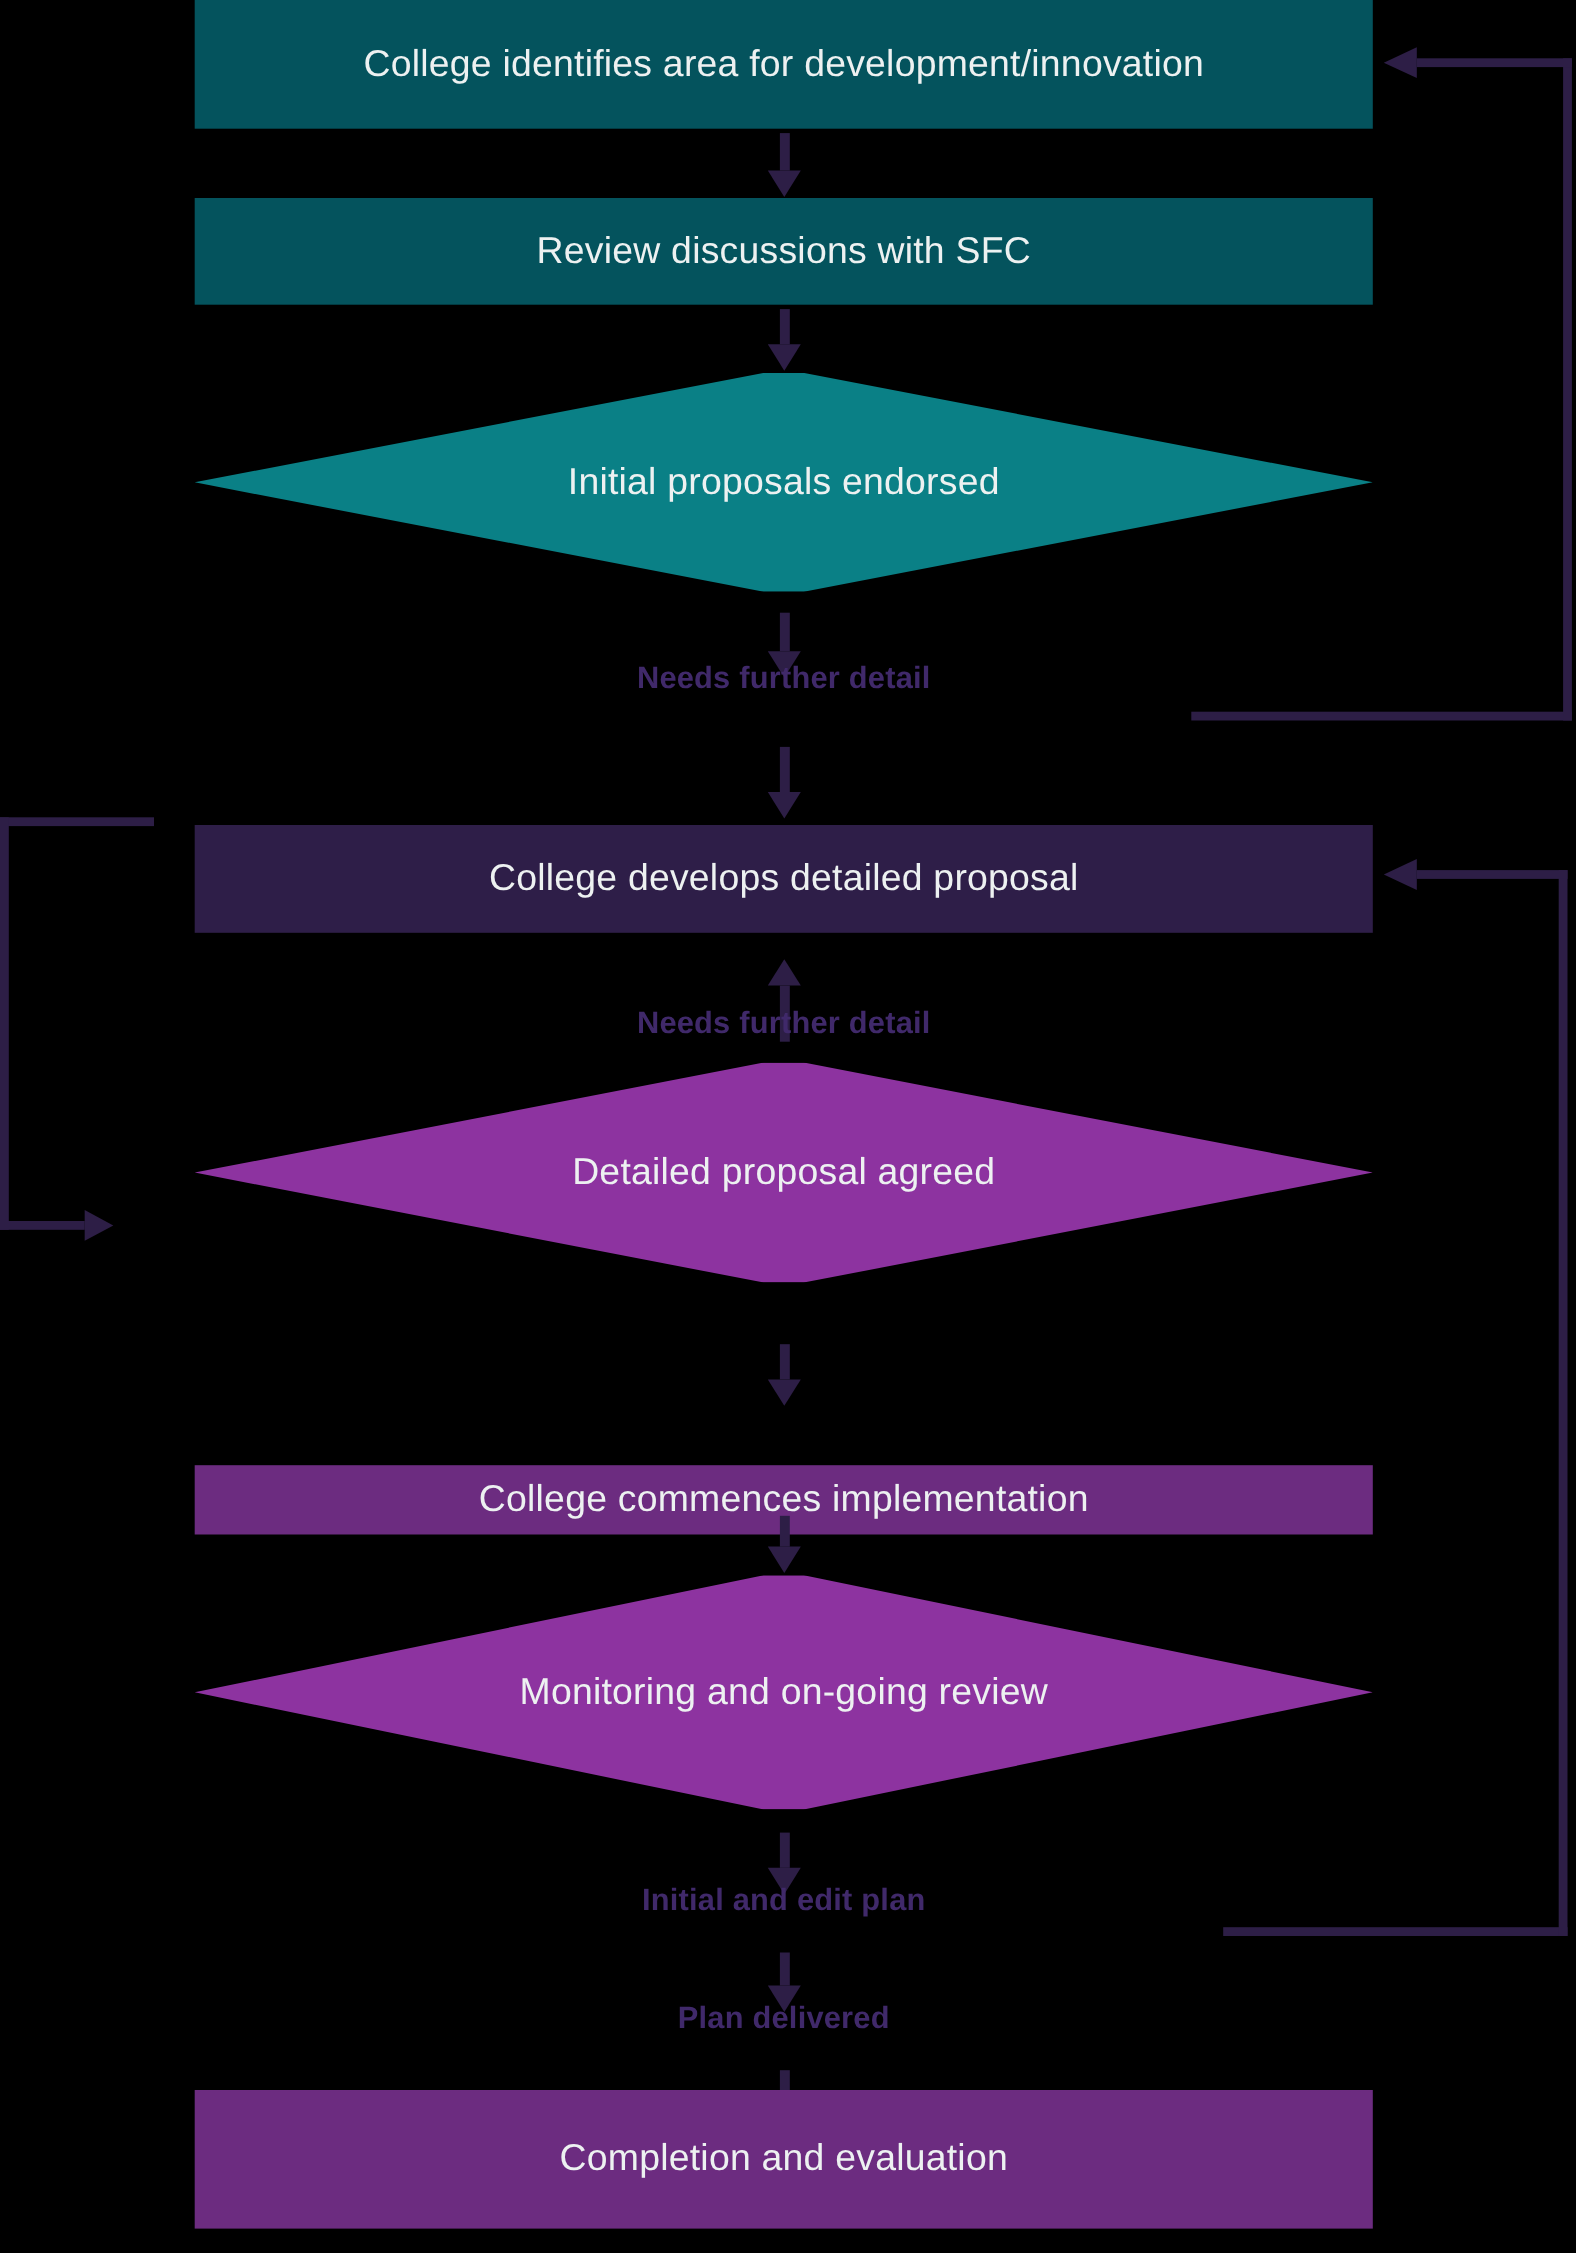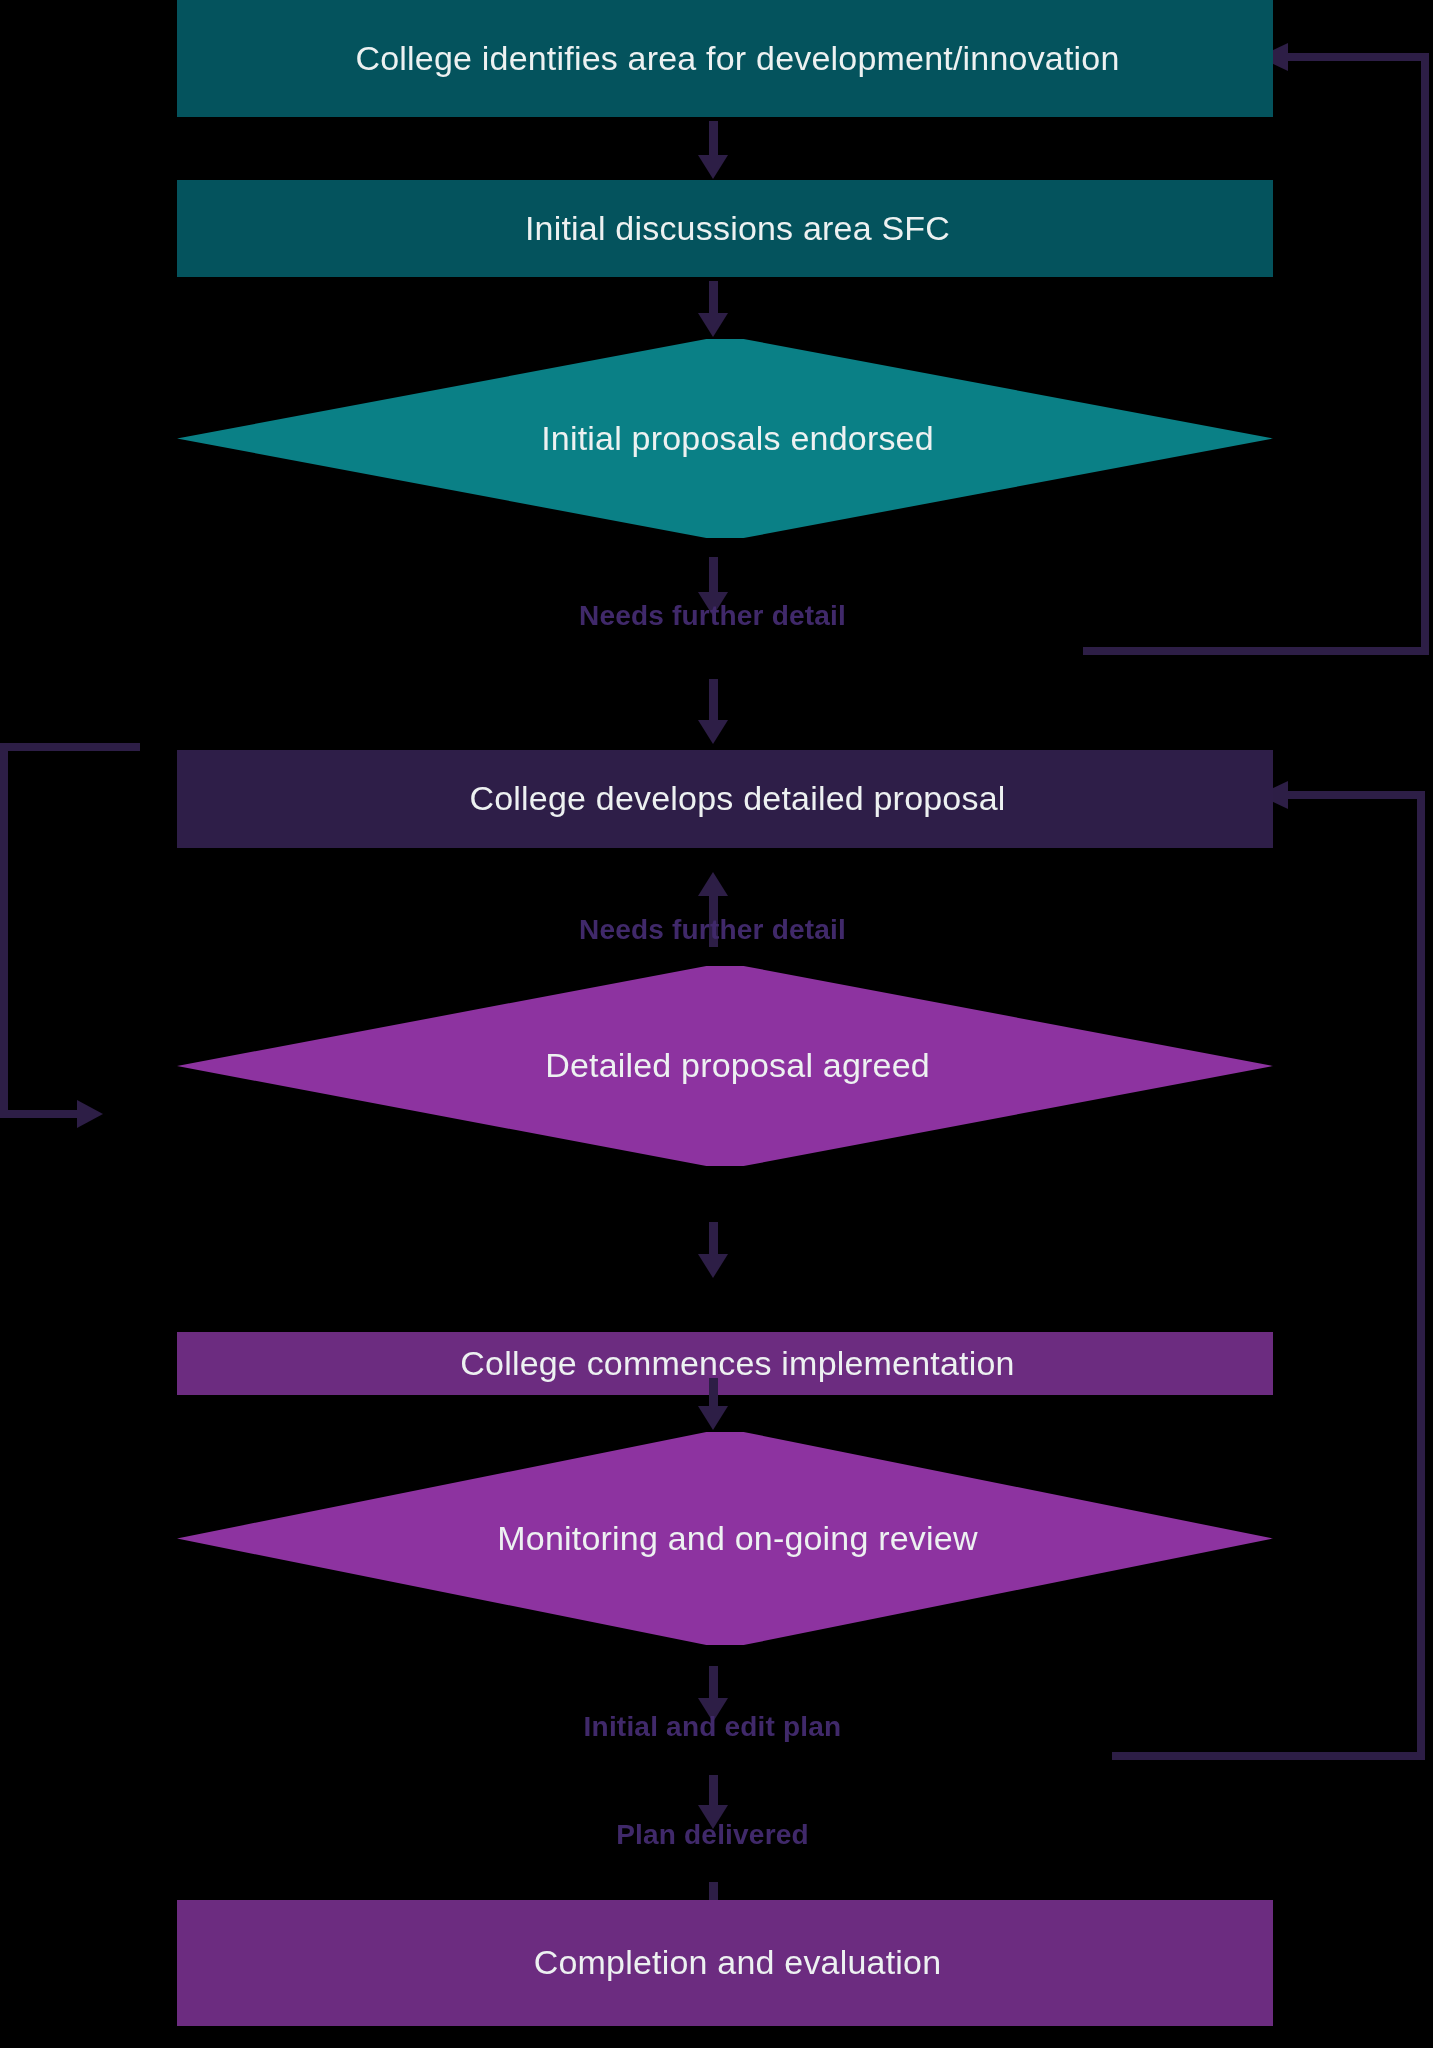--- a/index.html
+++ b/index.html
@@ -13,21 +13,21 @@
     --loop-label:#40296a;
     --node-text:#edf1f1;
   }
   html,body{margin:0;padding:0;background:var(--background);}
   .canvas{
     position:relative;width:1433px;height:2048px;background:var(--background);
     overflow:hidden;font-family:"Liberation Sans", sans-serif;
   }
   .node{
     position:absolute;left:177px;width:1071px;
-    display:flex;align-items:center;justify-content:center;text-align:center;padding-left:25px;
+    display:flex;align-items:center;justify-content:center;text-align:center;
   }
   .node span{
     color:var(--node-text);font-size:34px;letter-spacing:.2px;line-height:1.15;
   }
   .fill-teal-box{background:var(--teal-box);}
   .fill-teal-diamond{background:var(--teal-diamond);}
   .fill-navy-box{background:var(--navy-box);}
   .fill-purple-box{background:var(--purple-box);}
   .fill-purple-diamond{background:var(--purple-diamond);}
   .diamond{
@@ -83,21 +83,21 @@
   <div class="node fill-teal-box" style="top:0;height:117px">
     <span>College identifies area for development/innovation</span>
   </div>
 
   <div class="varrow down" style="left:698px;top:121px;height:58px">
     <div class="shaft"></div>
     <div class="head"></div>
   </div>
 
   <div class="node fill-teal-box" style="top:180px;height:97px">
-    <span>Initial discussions area SFC</span>
+    <span>Review discussions with SFC</span>
   </div>
 
   <div class="varrow down" style="left:698px;top:281px;height:56px">
     <div class="shaft"></div>
     <div class="head"></div>
   </div>
 
   <div class="node diamond fill-teal-diamond" style="top:339px;height:199px">
     <span>Initial proposals endorsed</span>
   </div>

